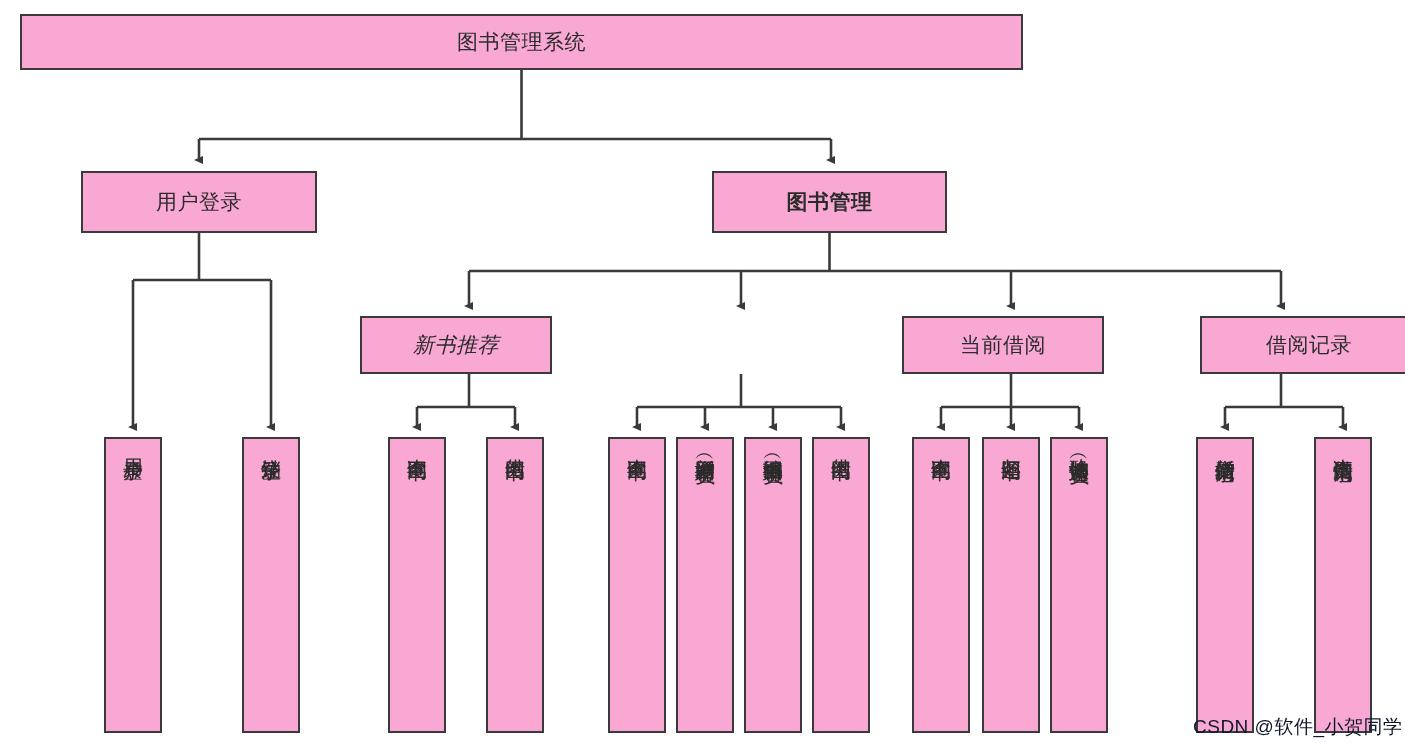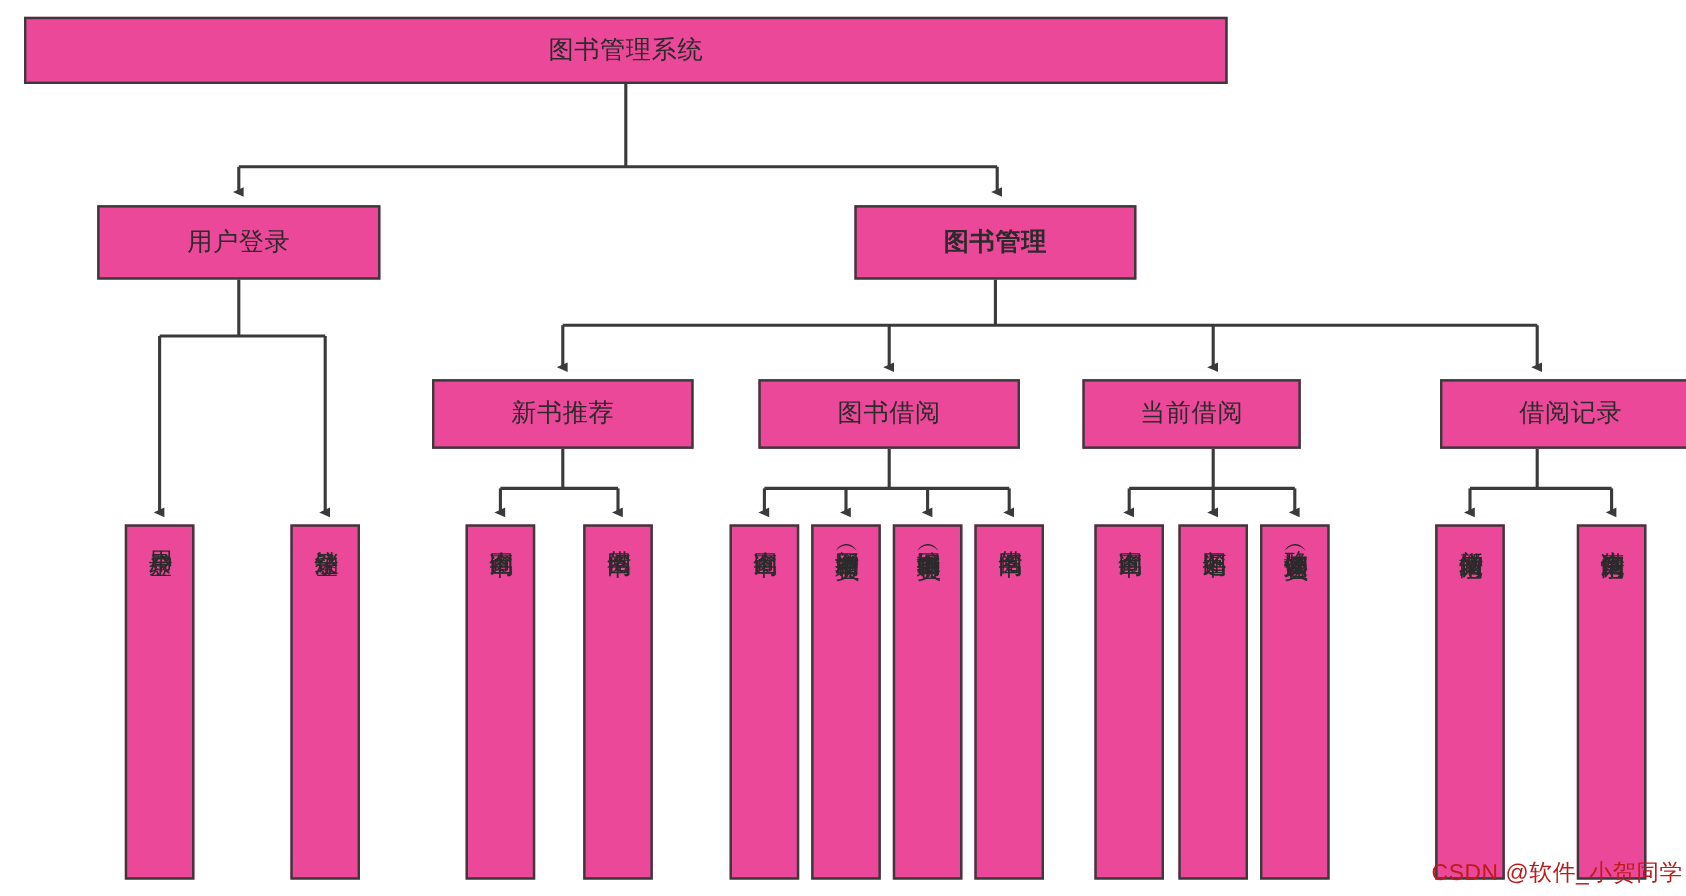--- a/index.html
+++ b/index.html
@@ -26,21 +26,21 @@
     left: 0;
     top: 0;
     width: 1405px;
     height: 747px;
     pointer-events: none;
   }
   .node {
     position: absolute;
     box-sizing: border-box;
     border: 2px solid #3a3a3a;
-    background: #ec4899;
+    background: #f9a8d4;
     display: flex;
     align-items: center;
     justify-content: center;
     color: #2b2b2b;
   }
   .node.horizontal {
     font-size: 21px;
     letter-spacing: 0.5px;
     line-height: 1.2;
   }
@@ -56,21 +56,21 @@
     align-items: center;
   }
   .node.vertical .vtext {
     writing-mode: vertical-rl;
     text-orientation: upright;
     display: block;
     white-space: nowrap;
   }
   .watermark {
     position: absolute;
-    color: #b91c1c;
+    color: #0f172a;
     font-size: 19px;
     letter-spacing: 0.5px;
     white-space: nowrap;
     user-select: none;
   }
 </style>
 </head>
 <body>
 
 <div id="diagram-root">
@@ -129,27 +129,24 @@
     <span>图书管理系统</span>
   </div>
 
   <div class="node horizontal" style="left:81px; top:171px; width:236px; height:62px;">
     <span>用户登录</span>
   </div>
   <div class="node horizontal" style="left:712px; top:171px; width:235px; height:62px;font-weight:bold;">
     <span>图书管理</span>
   </div>
 
-  <div class="node horizontal" style="left:360px; top:316px; width:218px; height:58px;">
+  <div class="node horizontal" style="left:360px; top:316px; width:192px; height:58px;font-style:italic;">
     <span>新书推荐</span>
   </div>
-  <div class="node horizontal" style="left:632px; top:316px; width:218px; height:58px;">
-    <span>图书借阅</span>
-  </div>
-  <div class="node horizontal" style="left:902px; top:316px; width:182px; height:58px;">
+  <div class="node horizontal" style="left:902px; top:316px; width:202px; height:58px;">
     <span>当前借阅</span>
   </div>
   <div class="node horizontal" style="left:1172px; top:316px; width:218px; height:58px;margin-left:28px;">
     <span>借阅记录</span>
   </div>
 
   <div class="node vertical" style="left:104px; top:437px; width:58px; height:296px;">
     <span class="vtext">用户登录</span>
   </div>
   <div class="node vertical" style="left:242px; top:437px; width:58px; height:296px;">

